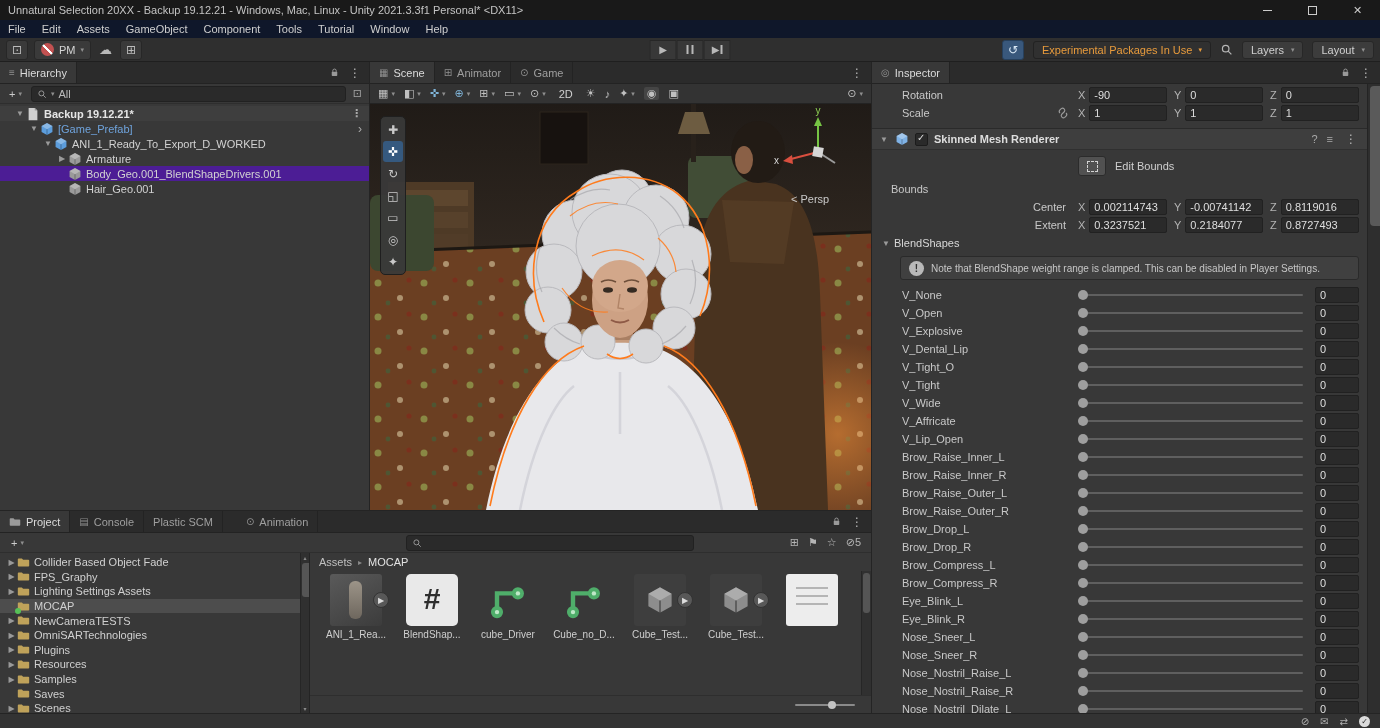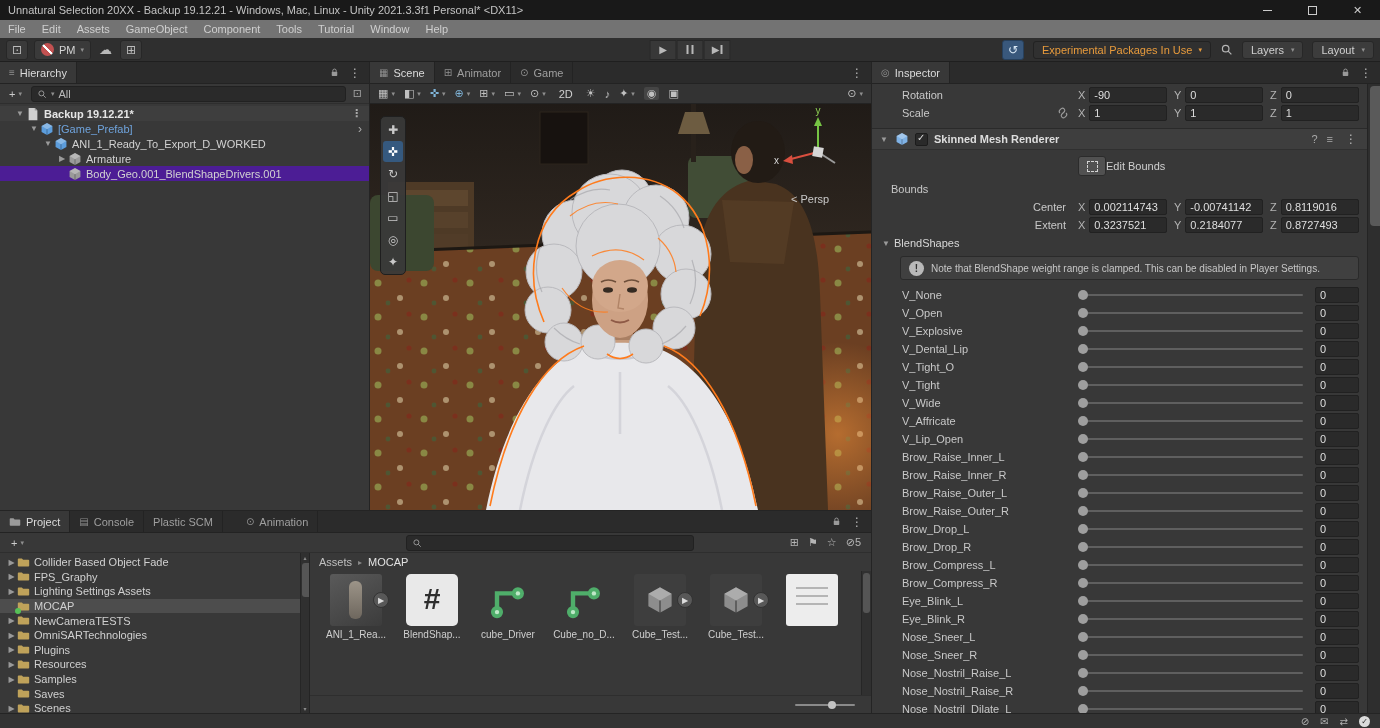--- a/index.html
+++ b/index.html
@@ -11,21 +11,21 @@
 .caret{font-size:7px;color:#8f8f8f}
 .kebab{font-size:12px;color:#b5b5b5;padding:0 3px}
 
 
 .titlebar{position:absolute;left:0;top:0;width:100%;height:20px;background:#191919;display:flex;align-items:center;color:#c4c4c4}
 .ttext{padding-left:8px;white-space:nowrap}
 .winbtns{margin-left:auto;display:flex;height:100%}
 .winbtn{width:45px;display:flex;align-items:center;justify-content:center;color:#ccc}
 .minglyph{width:9px;height:1px;background:#ccc}
 .maxglyph{width:9px;height:9px;border:1px solid #ccc}
-.menubar{position:absolute;top:20px;left:0;width:100%;height:18px;background:#737373;display:flex;align-items:flex-start;color:#cfcfcf}
+.menubar{position:absolute;top:20px;left:0;width:100%;height:18px;background:#0f172a;display:flex;align-items:flex-start;color:#cfcfcf}
 .menuitem{padding:0 8px;height:100%;display:flex;align-items:center}
 .toolbar{position:absolute;top:38px;left:0;width:100%;height:24px;background:#2f2f2f;border-bottom:1px solid #1f1f1f;display:flex;align-items:center;padding:0 6px;gap:6px}
 .tbicon{width:22px;height:20px;display:flex;align-items:center;justify-content:center;background:#3a3a3a;border:1px solid #272727;border-radius:3px;color:#bbb;font-size:12px}
 .accbtn{display:flex;align-items:center;gap:5px;padding:0 6px;height:20px;background:#3a3a3a;border:1px solid #272727;border-radius:3px;color:#d5d5d5}
 .avatar{width:13px;height:13px;border-radius:50%;background:#c25151;background-image:linear-gradient(45deg,transparent 44%,#fff 44%,#fff 56%,transparent 56%)}
 .cloudic{color:#b9b9b9;font-size:13px;padding:0 2px}
 .playgroup{position:absolute;left:50%;transform:translateX(-50%);display:flex}
 .playbtn{width:27px;height:20px;background:#383838;border:1px solid #272727;display:flex;align-items:center;justify-content:center;color:#b8b8b8;font-size:10px;gap:1px}
 .pausebar{width:2px;height:9px;background:#b8b8b8;margin:0 1px}
 .stepbar{width:2px;height:9px;background:#b8b8b8}
@@ -95,21 +95,21 @@
 .axis{flex:1;display:flex;align-items:center;gap:4px;min-width:0}
 .axis .al{color:#b4b4b4}
 .field{height:16px;background:#2a2a2a;border:1px solid #212121;border-radius:2px;padding:0 4px;display:flex;align-items:center;color:#dfdfdf;overflow:hidden;white-space:nowrap}
 .axis .field{flex:1;min-width:0}
 .comp-head{height:22px;margin-top:6px;background:#3e3e3e;border-top:1px solid #2a2a2a;border-bottom:1px solid #303030;display:flex;align-items:center;gap:6px;padding:0 7px;color:#dedede}
 .foldarrow{font-size:8px;color:#9a9a9a;width:10px;text-align:center}
 .comp-title{font-weight:bold}
 .comp-right{margin-left:auto;display:flex;gap:9px;color:#aaa;align-items:center}
 .checkbox{width:13px;height:13px;background:#2a2a2a;border:1px solid #1c1c1c;border-radius:2px;position:relative}
 .checkbox::after{content:"✓";position:absolute;left:1px;top:-2px;font-size:10px;color:#ddd}
-.editbounds{display:flex;align-items:center;gap:0;padding:6px 0 4px 206px;color:#cfcfcf}
+.editbounds{display:flex;align-items:center;gap:9px;padding:6px 0 4px 206px;color:#cfcfcf}
 .eb-btn{width:28px;height:20px;background:#515151;border:1px solid #2b2b2b;border-radius:3px;display:flex;align-items:center;justify-content:center}
 .eb-glyph{width:11px;height:11px;border:1px dashed #d4d4d4}
 .section-label{height:18px;display:flex;align-items:center;padding-left:19px;color:#c8c8c8}
 .fold-row{height:18px;display:flex;align-items:center;padding-left:9px;gap:3px;color:#d8d8d8}
 .notebox{margin:4px 8px 6px 28px;height:24px;background:#404040;border:1px solid #2a2a2a;border-radius:3px;display:flex;align-items:center;gap:7px;padding:0 8px;color:#c6c6c6;font-size:10px;overflow:hidden;white-space:nowrap}
 .noteicon{width:15px;height:15px;border-radius:50%;background:#b9b9b9;color:#333;display:flex;align-items:center;justify-content:center;font-weight:bold;font-size:10px;flex:none}
 .shape{height:18px;display:flex;align-items:center;padding-right:8px}
 .sname{flex:0 0 206px;padding-left:30px;white-space:nowrap;overflow:hidden;color:#c8c8c8}
 .slider{flex:1;position:relative;height:14px;margin-right:12px}
 .slider .track{position:absolute;left:0;right:0;top:6px;height:2px;background:#5f5f5f;border-radius:1px}
@@ -320,20 +320,27 @@
             <use href="#i-cube"></use>
           </svg>
         <span class="hlabel">Armature</span>
       </div>
       <div class="hrow d3 sel">
         <span class="arrow"></span>
         <svg class="ic c-gray">
             <use href="#i-cube"></use>
           </svg>
         <span class="hlabel">Body_Geo.001_BlendShapeDrivers.001</span>
+      </div>
+      <div class="hrow d3">
+        <span class="arrow"></span>
+        <svg class="ic c-gray">
+            <use href="#i-cube"></use>
+          </svg>
+        <span class="hlabel">Hair_Geo.001</span>
       </div>
     </div>
   </div>
 
   <div class="panel scenepanel">
     <div class="tabstrip">
       <div class="tab active">
         <span class="tabicon">▦</span>
         <span>Scene</span>
       </div>

